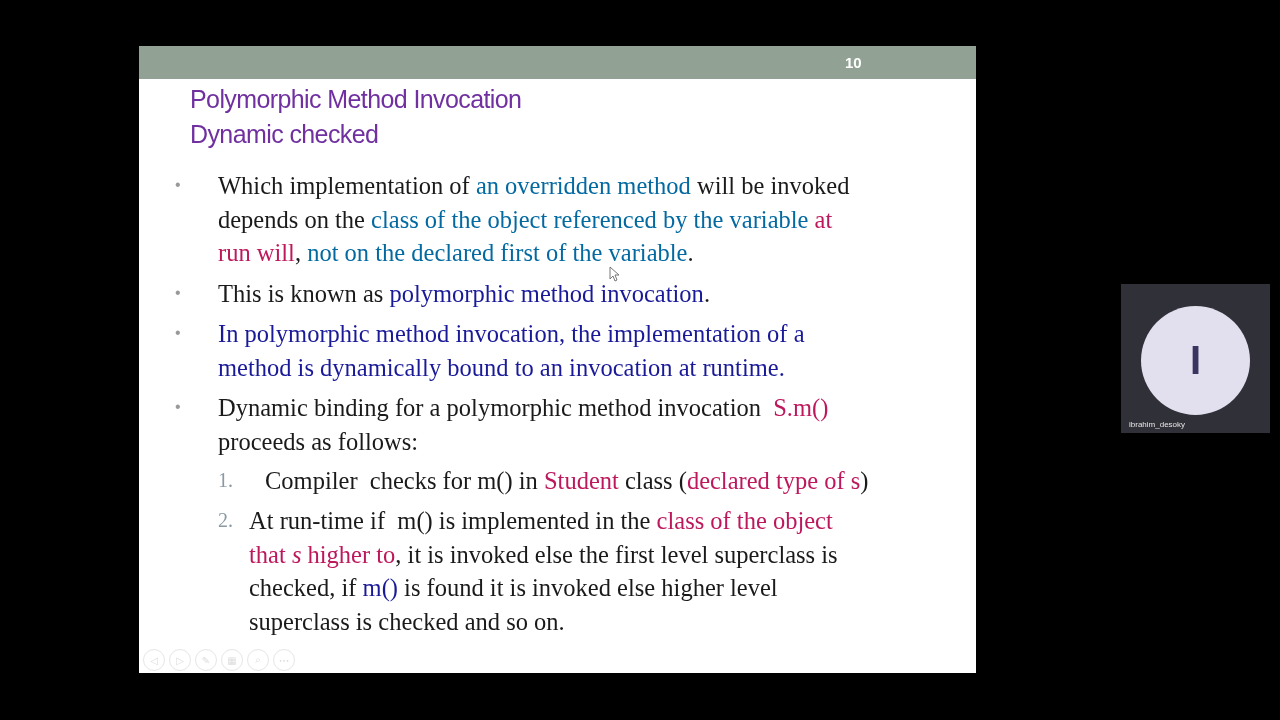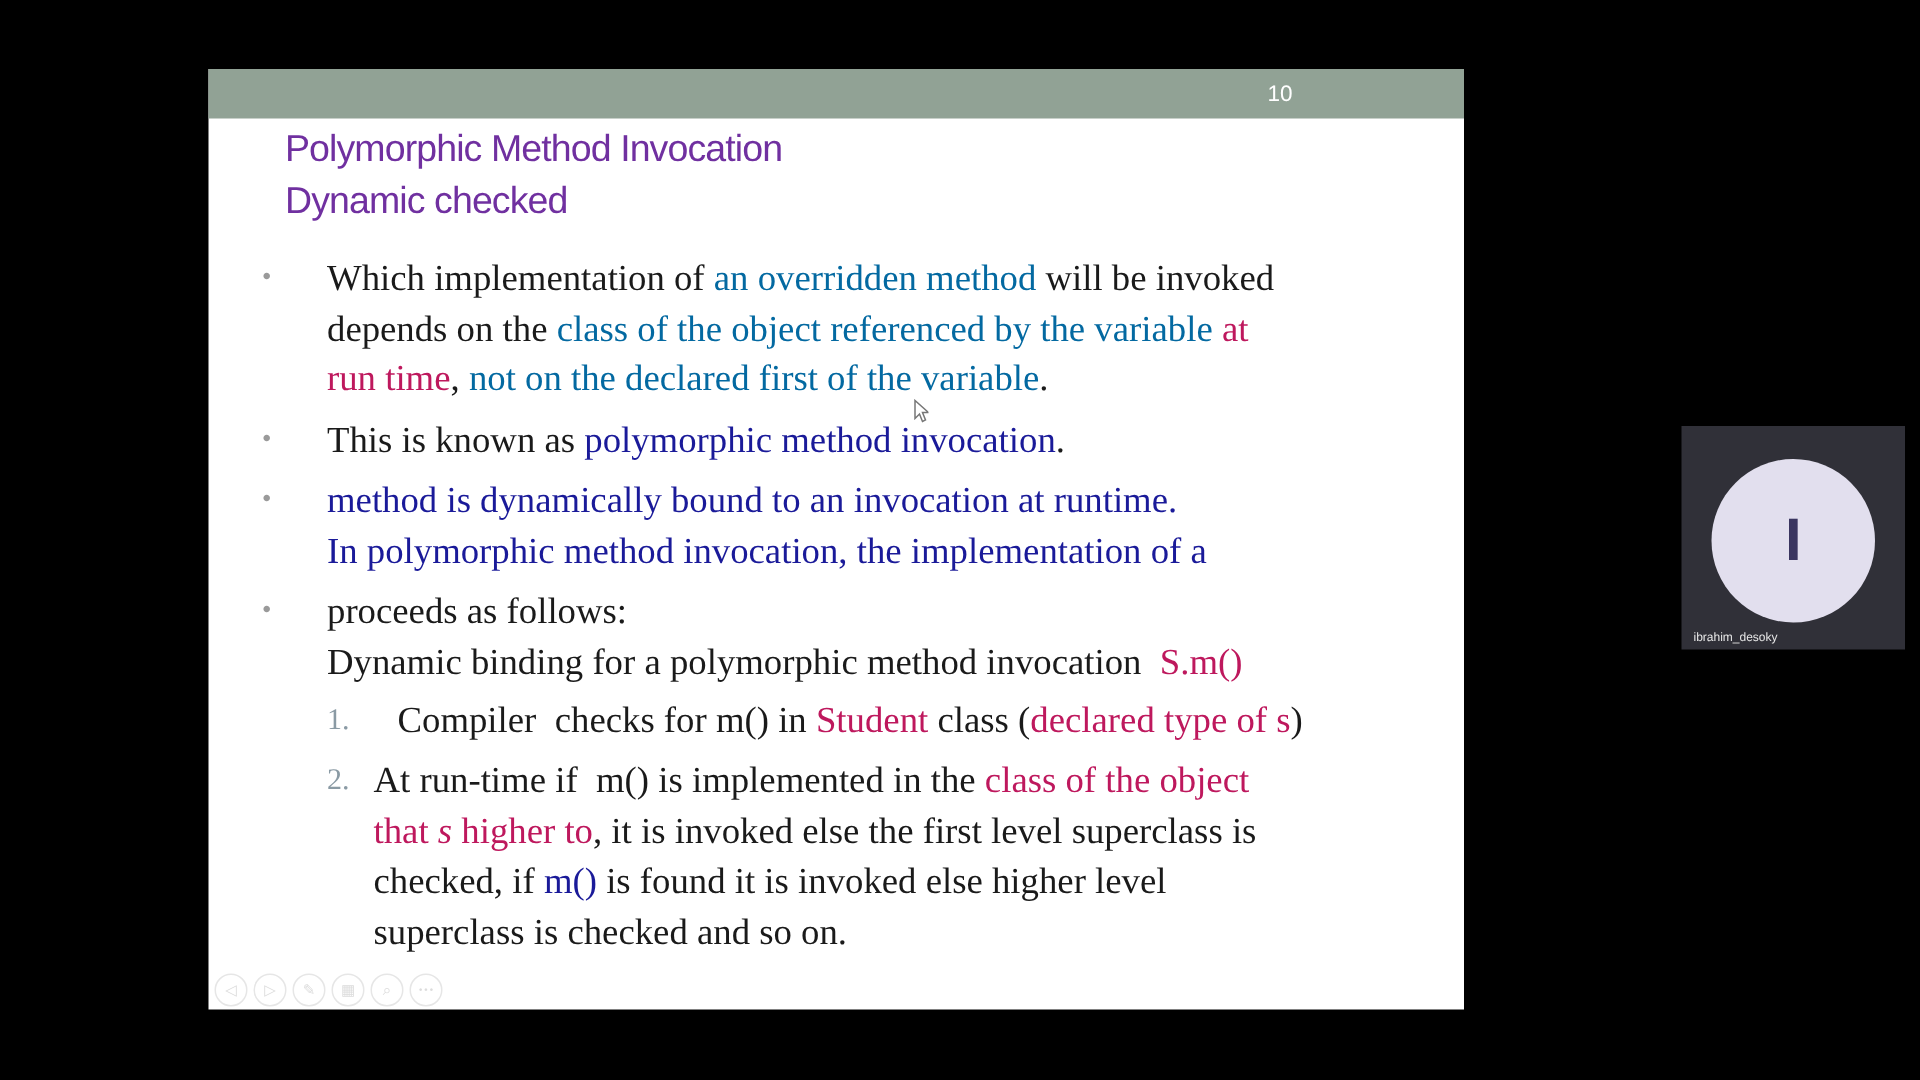--- a/index.html
+++ b/index.html
@@ -1,19 +1,19 @@
 <!DOCTYPE html>
 <html><head>
 <meta charset="utf-8">
 <style>
   html, body { margin:0; padding:0; }
   body { width:1280px; height:720px; background:#000; position:relative; overflow:hidden; font-family:"Liberation Serif", serif; }
   .slide { position:absolute; left:139px; top:46px; width:837px; height:627px; background:#fff; }
   .header-bar { position:absolute; left:0; top:0; width:837px; height:33px; background:#91a295; }
-  .slide-num { position:absolute; left:706px; top:8px; font-family:"Liberation Sans", sans-serif; font-weight:normal; font-size:15px; color:#fff; }
+  .slide-num { position:absolute; left:706px; top:8px; font-family:"Liberation Sans", sans-serif; font-weight:bold; font-size:15px; color:#fff; }
   .title { position:absolute; left:51px; top:36px; font-family:"Liberation Sans", sans-serif; font-size:25px; line-height:35px; color:#7030a0; letter-spacing:-0.6px; }
   .para { position:absolute; font-size:24.5px; line-height:33.5px; color:#1a1a1a; }
   .bullet { position:absolute; left:36px; font-size:16px; color:#9a9a9a; font-family:"Liberation Sans", sans-serif; }
   .num { position:absolute; font-size:20px; color:#8a9aa4; }
   .red { color:#0369a1; }
   .blue { color:#1a1a99; }
   .navy { color:#be185d; }
   .controls { position:absolute; left:4px; top:603px; display:flex; gap:4px; }
   .ctrl { width:20px; height:20px; border:1px solid #e6e6e6; border-radius:50%; display:flex; align-items:center; justify-content:center; color:#dcdcdc; font-size:10px; font-family:"DejaVu Sans", sans-serif; }
   .cursor { position:absolute; left:609px; top:266px; }
@@ -30,38 +30,38 @@
   </div>
   <div class="title">
     <div>Polymorphic Method Invocation</div>
     <div>Dynamic checked</div>
   </div>
 
   <span class="bullet" style="top:130px;">•</span>
   <div class="para" style="left:79px; top:123px; width:740px;">
     <div><span>Which implementation of </span><span class="red">an overridden method</span><span> will be invoked</span></div>
     <div><span>depends on the </span><span class="red">class of the object referenced by the variable</span><span class="navy"> at</span></div>
-    <div><span class="navy">run time</span><span>, </span><span class="red">not on the declared first of the variable</span><span>.</span></div>
+    <div><span class="navy">run will</span><span>, </span><span class="red">not on the declared first of the variable</span><span>.</span></div>
   </div>
 
   <span class="bullet" style="top:238px;">•</span>
   <div class="para" style="left:79px; top:231px; width:740px;">
     <span>This is known as </span><span class="blue">polymorphic method invocation</span><span>.</span>
   </div>
 
   <span class="bullet" style="top:278px;">•</span>
   <div class="para blue" style="left:79px; top:271px; width:740px;">
+    <div>In polymorphic method invocation, the implementation of a</div>
     <div>method is dynamically bound to an invocation at runtime.</div>
-    <div>In polymorphic method invocation, the implementation of a</div>
   </div>
 
   <span class="bullet" style="top:352px;">•</span>
   <div class="para" style="left:79px; top:345px; width:740px;">
+    <div><span style="white-space:pre;">Dynamic binding for a polymorphic method invocation  </span><span class="navy">S.m()</span></div>
     <div>proceeds as follows:</div>
-    <div><span style="white-space:pre;">Dynamic binding for a polymorphic method invocation  </span><span class="navy">S.m()</span></div>
   </div>
 
   <span class="num" style="left:79px; top:423px;">1.</span>
   <div class="para" style="left:126px; top:418px; width:720px;">
     <span style="white-space:pre;">Compiler  checks for m() in </span><span class="navy">Student</span><span> class (</span><span class="navy">declared type of s</span><span>)</span>
   </div>
 
   <span class="num" style="left:79px; top:463px;">2.</span>
   <div class="para" style="left:110px; top:458px; width:720px;">
     <div><span style="white-space:pre;text-align:right;">At run-time if  m() is implemented in the </span><span class="navy">class of the object</span></div>

